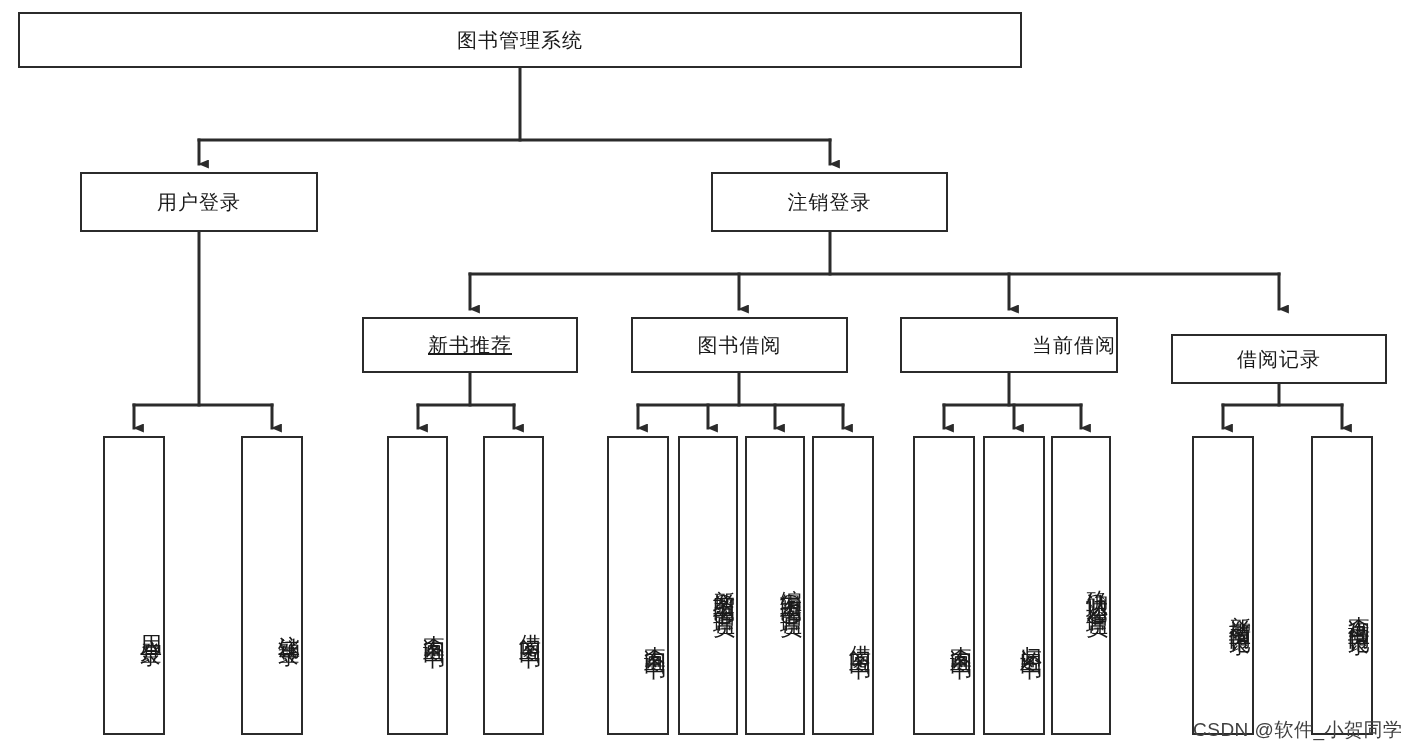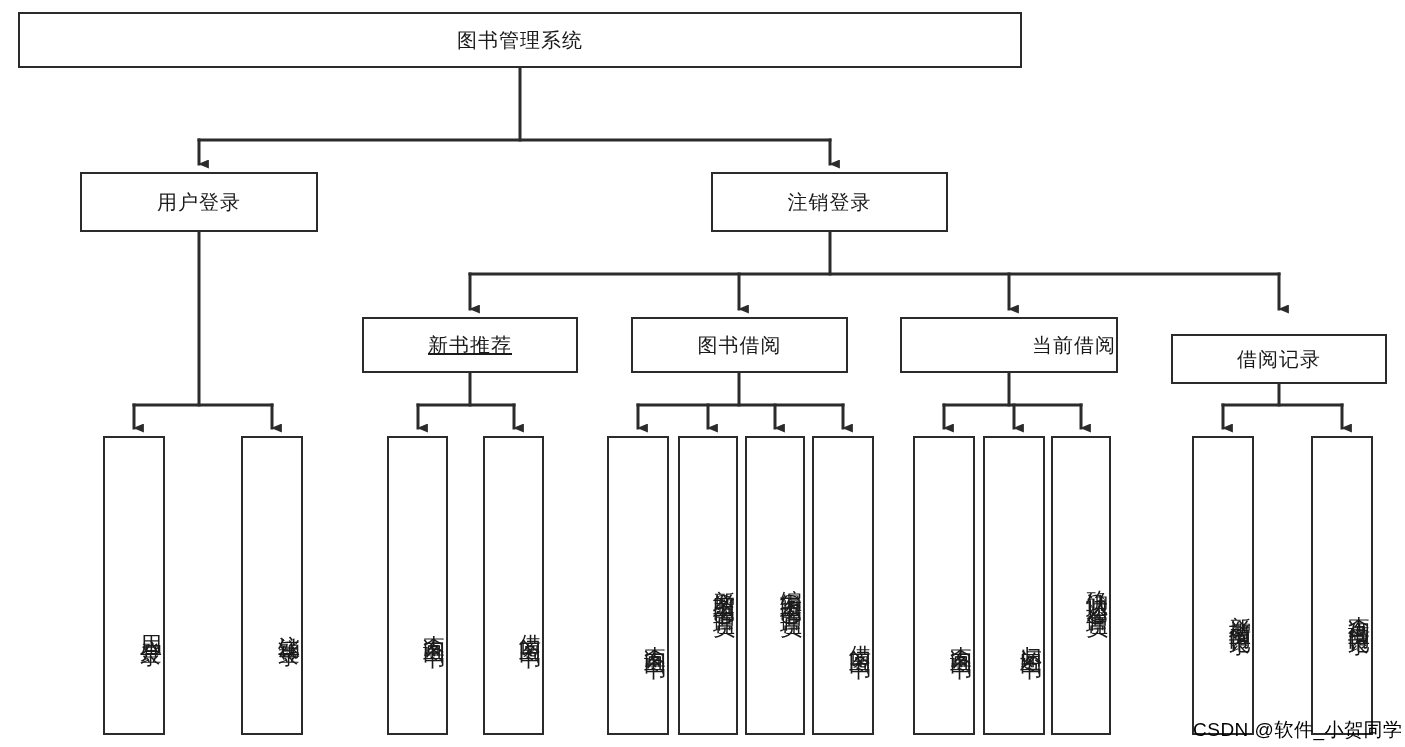--- a/index.html
+++ b/index.html
@@ -54,21 +54,21 @@
   }
   .node.vert.midstart2 {
     padding-top: 100px;
   }
   .node-label {
     display: block;
   }
   .watermark {
     position: absolute;
     font-size: 19px;
-    color: #000000;
+    color: #404040;
     letter-spacing: 0.5px;
     white-space: nowrap;
     user-select: none;
   }
 </style>
 </head>
 <body>
 
 <div id="canvas">
 

